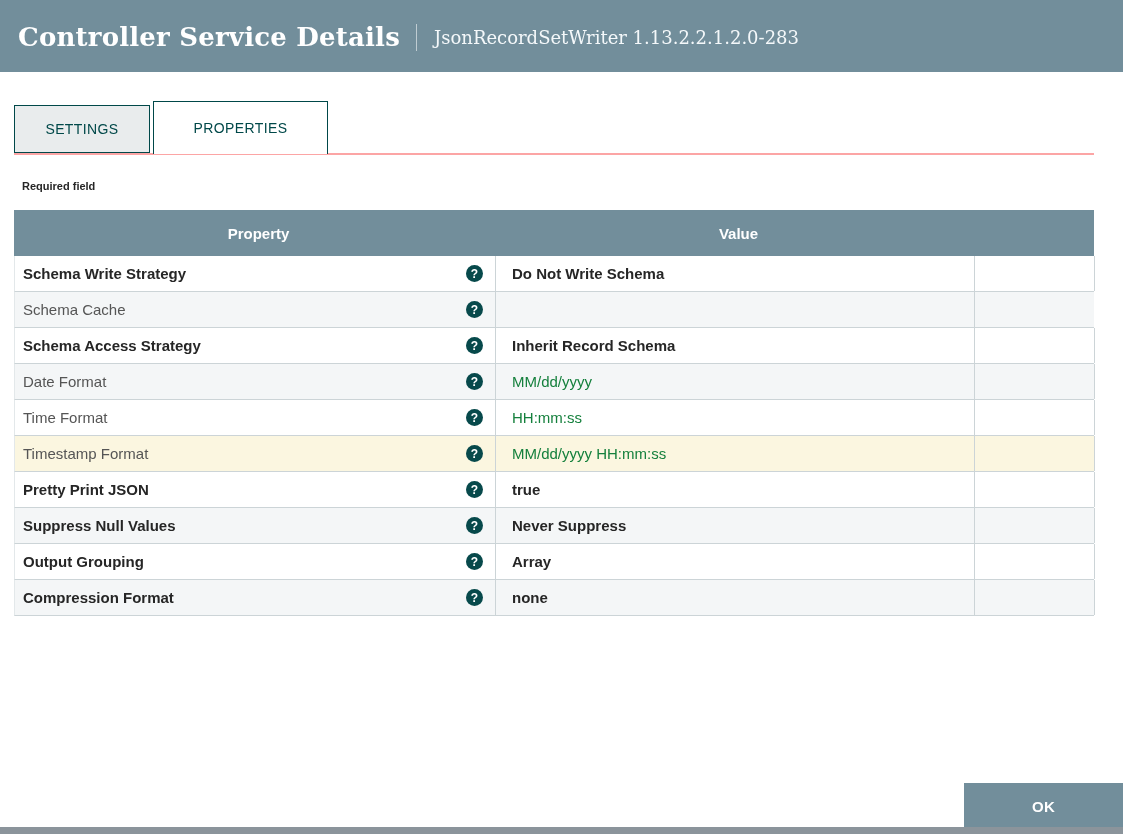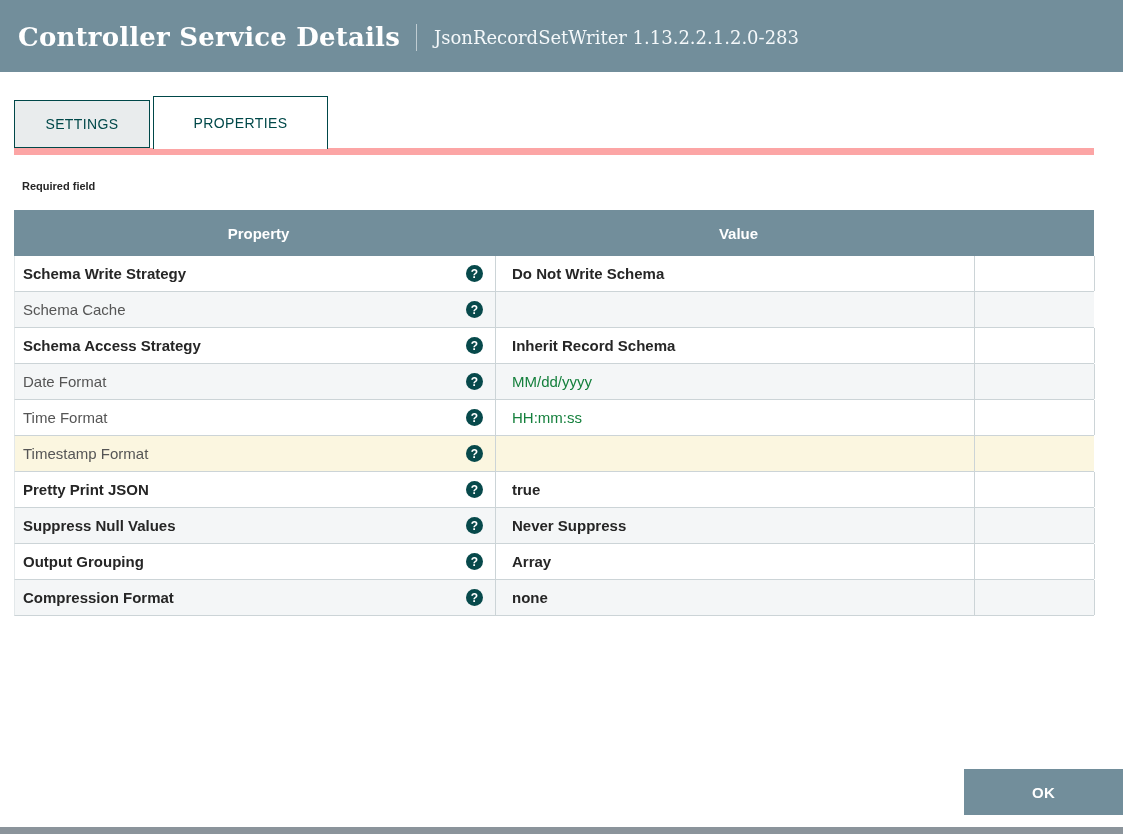--- a/index.html
+++ b/index.html
@@ -38,21 +38,21 @@
     font-size:18px;
     color:#f4f8fa;
   }
 
   
   .tabs {
     display:flex;
     align-items:flex-end;
     margin:30px 29px 0 14px;
     width:1080px;
-    border-bottom:7px solid #fca5a5;
+    border-bottom:2px solid #fca5a5;
     height:53px;
   }
   .tab {
     height:48px;
     width:152px;
     background:#e9eced;
     display:flex;
     align-items:center;
     justify-content:center;
     font-size:14px;
@@ -137,21 +137,21 @@
     display:flex;
     align-items:center;
     justify-content:center;
     cursor:pointer;
   }
 
   
   .ok-button {
     position:absolute;
     right:0;
-    bottom:19px;
+    bottom:5px;
     width:159px;
     height:46px;
     background:#728e9b;
     color:#ffffff;
     font-weight:bold;
     font-size:15px;
     display:flex;
     align-items:center;
     justify-content:center;
     cursor:pointer;
@@ -228,20 +228,21 @@
           <span class="help">?</span>
         </div>
         <div class="cell val">HH:mm:ss</div>
         <div class="cell extra"></div>
       </div>
       <div class="trow hl">
         <div class="cell prop">
           <span class="pname">Timestamp Format</span>
           <span class="help">?</span>
         </div>
+        <div class="cell val">MM/dd/yyyy HH:mm:ss</div>
         <div class="cell extra"></div>
       </div>
       <div class="trow bold">
         <div class="cell prop">
           <span class="pname">Pretty Print JSON</span>
           <span class="help">?</span>
         </div>
         <div class="cell val">true</div>
         <div class="cell extra"></div>
       </div>

